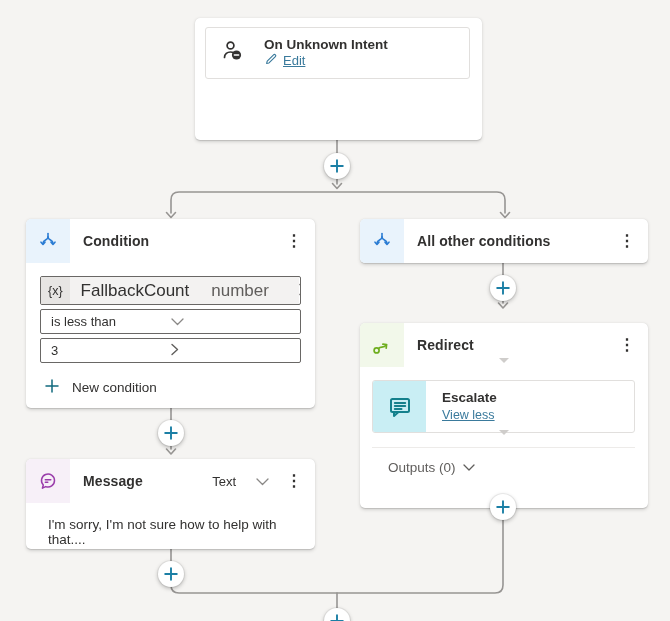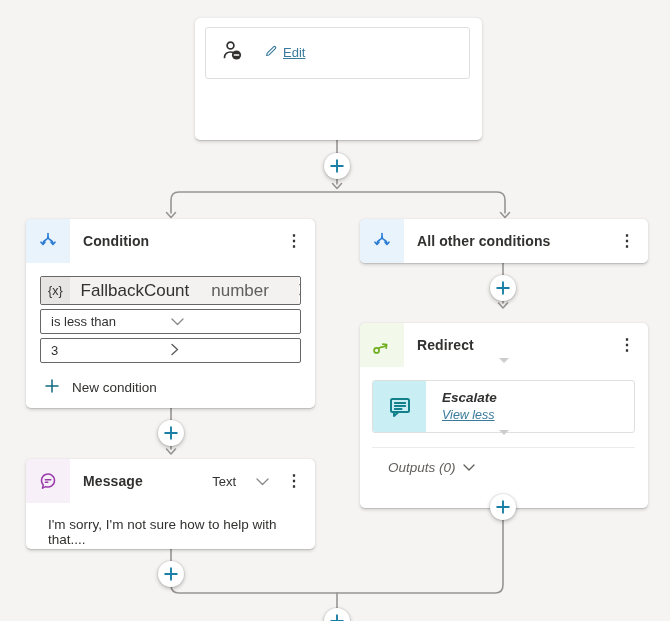--- a/index.html
+++ b/index.html
@@ -51,21 +51,21 @@
   .sel-row span, .val-row span { flex:1; }
   .addcond { display:inline-flex; align-items:center; gap:13px; border:none; background:none;
              margin:12px 0 0 5px; font-size:13.5px; color:#323130; cursor:pointer;
              font-family:"Liberation Sans", sans-serif; }
 
   
   .allother { left:360px; top:219px; width:288px; height:44px; }
 
   
   .redirect { left:360px; top:323px; width:288px; height:185px; }
-  .redirect-body { padding:13px 13px 0 12px;font-style:italic; }
+  .redirect-body { padding:13px 13px 0 12px; }
   .topic-card { display:flex; align-items:center; border:1px solid #e1dfdd; border-radius:3px;
                 height:53px; overflow:hidden; }
   .topic-icon { width:53px; height:53px; background:#c9eef4; display:flex; align-items:center;
                 justify-content:center; flex:0 0 auto; }
   .topic-txt { margin-left:16px; }
   .topic-name { font-size:13.5px; font-weight:700; }
   .topic-link { font-size:12.5px; color:#3a7a9c; text-decoration:underline; cursor:pointer; }
   .outputs { display:flex; align-items:center; gap:7px; border-top:1px solid #edebe9;
              margin-top:14px; padding:12px 0 0 16px; font-size:13.5px; color:#605e5c; cursor:pointer; }
 
@@ -113,20 +113,21 @@
       <div class="subcard">
         <span>
           <svg width="26" height="26" viewBox="0 0 26 26" fill="none">
             <circle cx="10.5" cy="7.5" r="3.4" stroke="#323130" stroke-width="1.7"></circle>
             <path d="M4.5 19.5 C4.5 15.8 7.3 14 10.5 14 C11.6 14 12.6 14.2 13.4 14.6" stroke="#323130" stroke-width="1.7" stroke-linecap="round"></path>
             <circle cx="16.5" cy="17" r="4.6" fill="#323130"></circle>
             <path d="M14.3 17 H18.7" stroke="#fff" stroke-width="1.3" stroke-linecap="round"></path>
           </svg>
         </span>
         <div class="subcard-txt">
+          <div class="subcard-title">On Unknown Intent</div>
           <a class="link">
             <span>
               <svg width="14" height="14" viewBox="0 0 16 16" fill="none">
                 <path d="M3 13 L3.7 10.4 L10.9 3.2 A1.45 1.45 0 0 1 13 5.3 L5.7 12.5 L3 13 Z" stroke="#3a7a9c" stroke-width="1.3" stroke-linejoin="round"></path>
               </svg>
             </span>
             <span class="lbl">Edit</span>
           </a>
         </div>
       </div>

